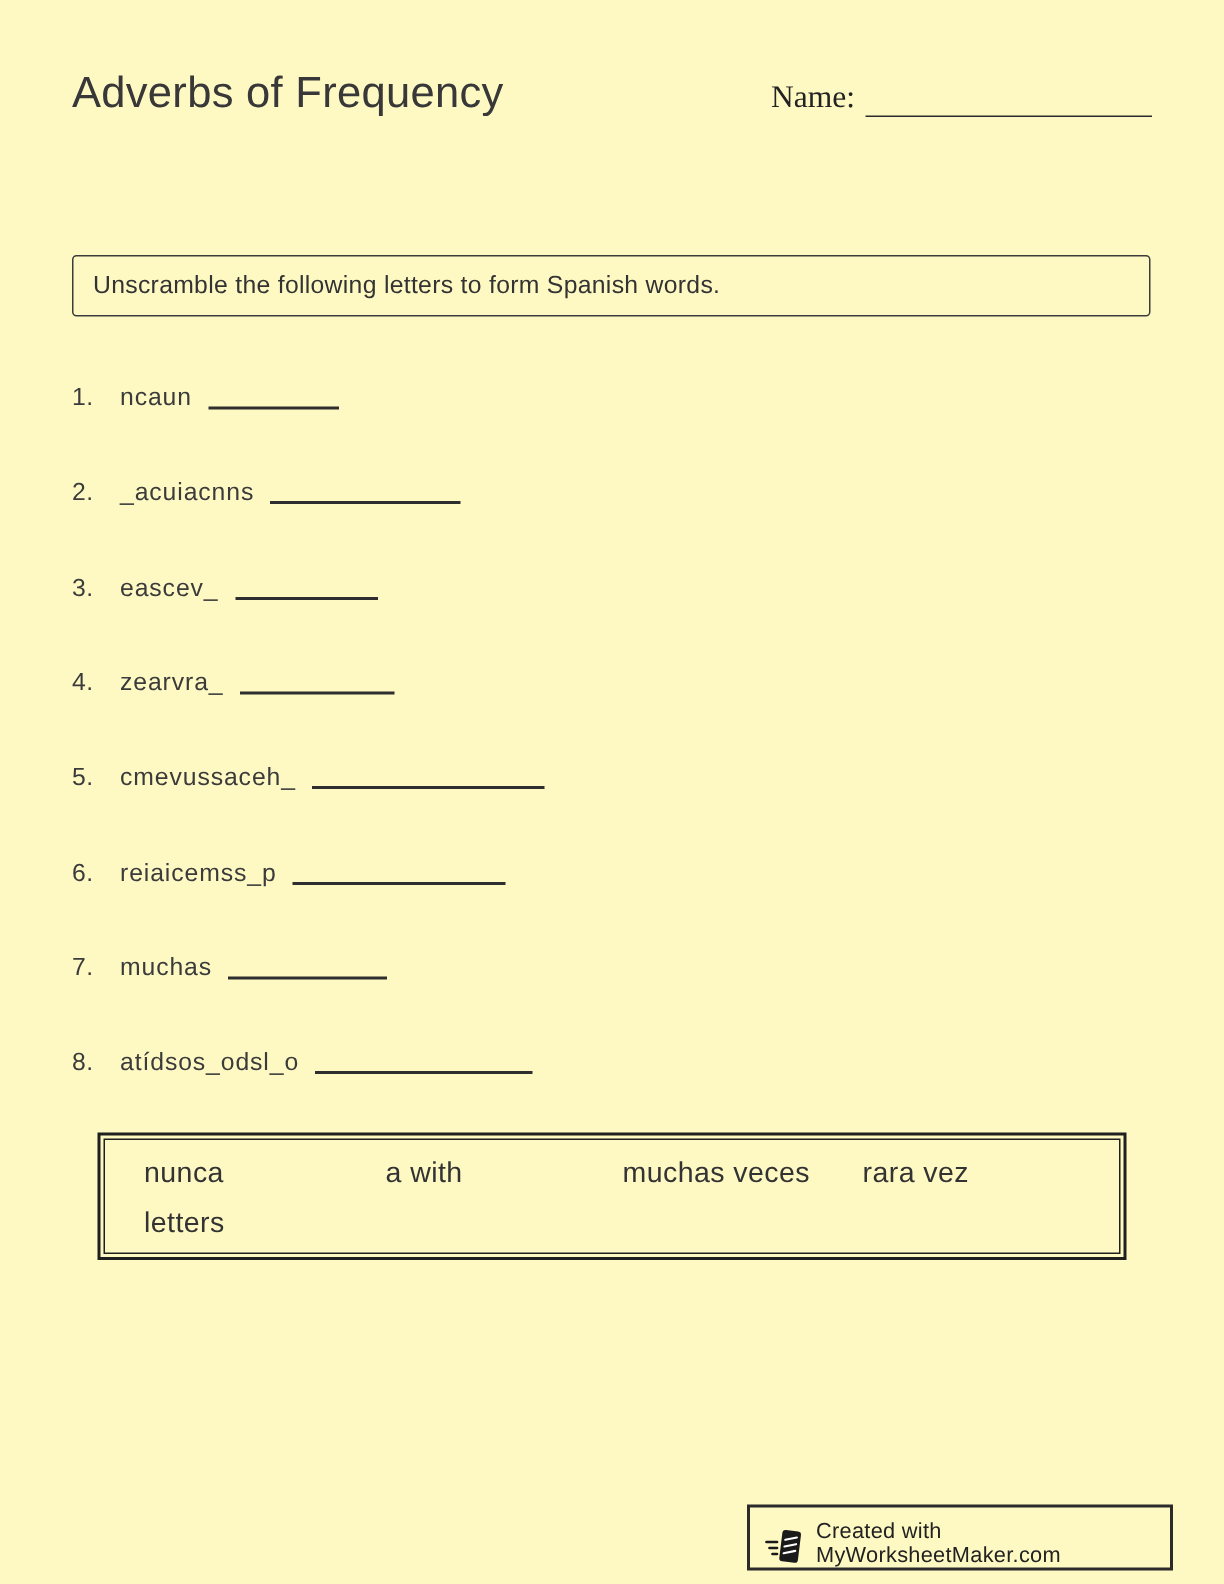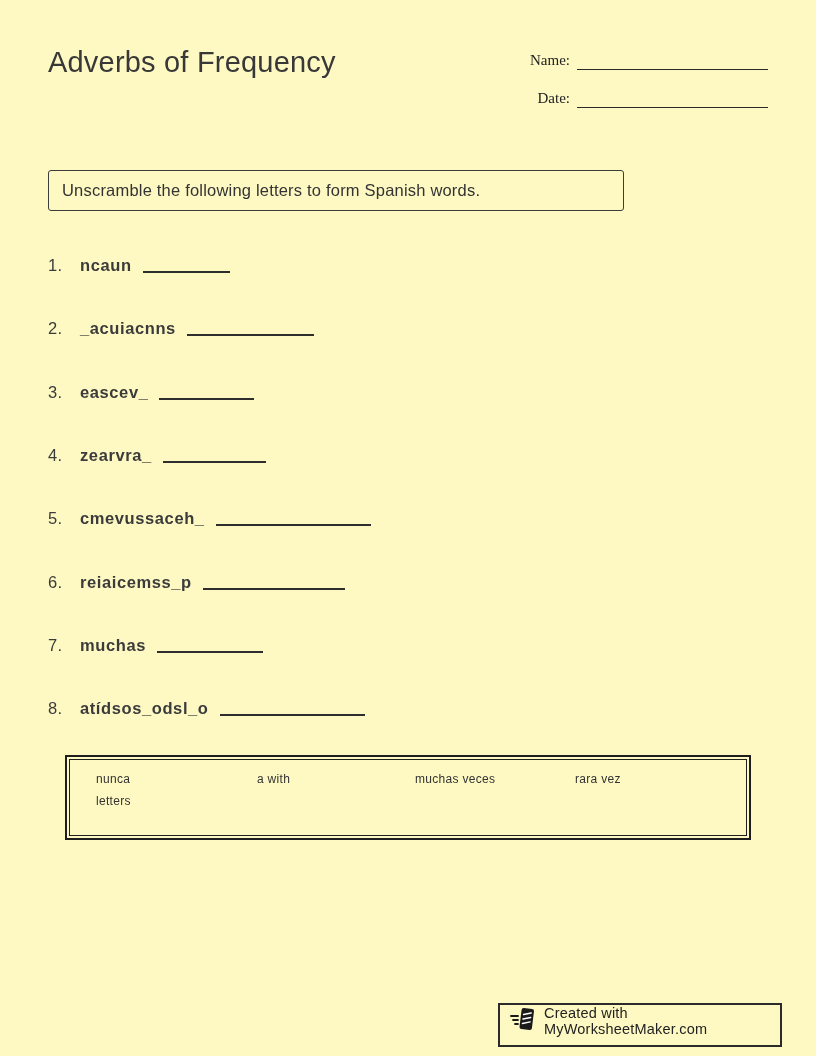--- a/index.html
+++ b/index.html
@@ -28,21 +28,21 @@
     color: #383838;
     letter-spacing: 0.2px;
   }
 
   
   .field-row {
     position: absolute;
     display: flex;
     align-items: flex-end;
     font-family: "Liberation Serif", serif;
-    font-size: 15px;
+    font-size: 21px;
     color: #222;
   }
   .field-row .field-label {
     width: 62px;
     text-align: right;
     margin-right: 7px;
     padding-bottom: 2px;
   }
   .field-row .field-line {
     width: 191px;
@@ -51,21 +51,21 @@
     margin-bottom: 1px;
   }
   .name-row { top: 52px; left: 508px; }
   .date-row { top: 90px; left: 508px; }
 
   
   .instruction-box {
     position: absolute;
     left: 48px;
     top: 170px;
-    width: 576px;
+    width: 719px;
     height: 41px;
     border: 1.6px solid #3c3c3c;
     border-radius: 3px;
     box-sizing: border-box;
     display: flex;
     align-items: center;
   }
   .instruction-box .instruction-text {
     padding-left: 13px;
     font-size: 16.5px;
@@ -82,21 +82,20 @@
     align-items: flex-end;
     font-size: 16.5px;
     color: #3b3b3b;
   }
   .item .item-number {
     width: 32px;
     letter-spacing: 0.3px;
   }
   .item .item-word {
     letter-spacing: 0.6px;
-    font-weight: bold;
   }
   .item .answer-blank {
     height: 0;
     border-bottom: 2px solid #2e2e2e;
     margin-left: 11px;
     margin-bottom: 2px;
   }
 
   
   .word-bank-outer {
@@ -110,37 +109,38 @@
     padding: 2px;
   }
   .word-bank-inner {
     width: 100%;
     height: 100%;
     border: 1.6px solid #1f1f1f;
     box-sizing: border-box;
     display: grid;
     grid-template-columns: 161px 158px 160px auto;
     grid-auto-rows: 22px;
+    row-gap: 11px;
     padding: 12px 0 0 26px;
-    font-size: 12px;
+    font-size: 19px;
     color: #333;
     letter-spacing: 0.3px;
   }
 
   
   .footer-credit {
     position: absolute;
     left: 498px;
     top: 1003px;
     width: 284px;
     height: 44px;
     border: 2px solid #2b2b2b;
     box-sizing: border-box;
     display: flex;
-    align-items: flex-start;
+    align-items: flex-end;
     padding-left: 9px;
   }
   .footer-credit .logo {
     width: 28px;
     height: 28px;
     flex: 0 0 28px;
     margin-right: 7px;
   }
   .footer-credit .credit-text {
     font-size: 14.5px;
@@ -150,24 +150,20 @@
 </style>
 </head>
 <body>
 
 <div class="page">
 
   <div class="title">Adverbs of Frequency</div>
 
   <div class="field-row name-row">
     <span class="field-label">Name:</span>
-    <span class="field-line"></span>
-  </div>
-  <div class="field-row date-row">
-    <span class="field-label">Date:</span>
     <span class="field-line"></span>
   </div>
 
   <div class="instruction-box">
     <span class="instruction-text">Unscramble the following letters to form Spanish words.</span>
   </div>
 
   <div class="item" style="top:253px">
     <span class="item-number">1.</span>
     <span class="item-word">ncaun</span>

